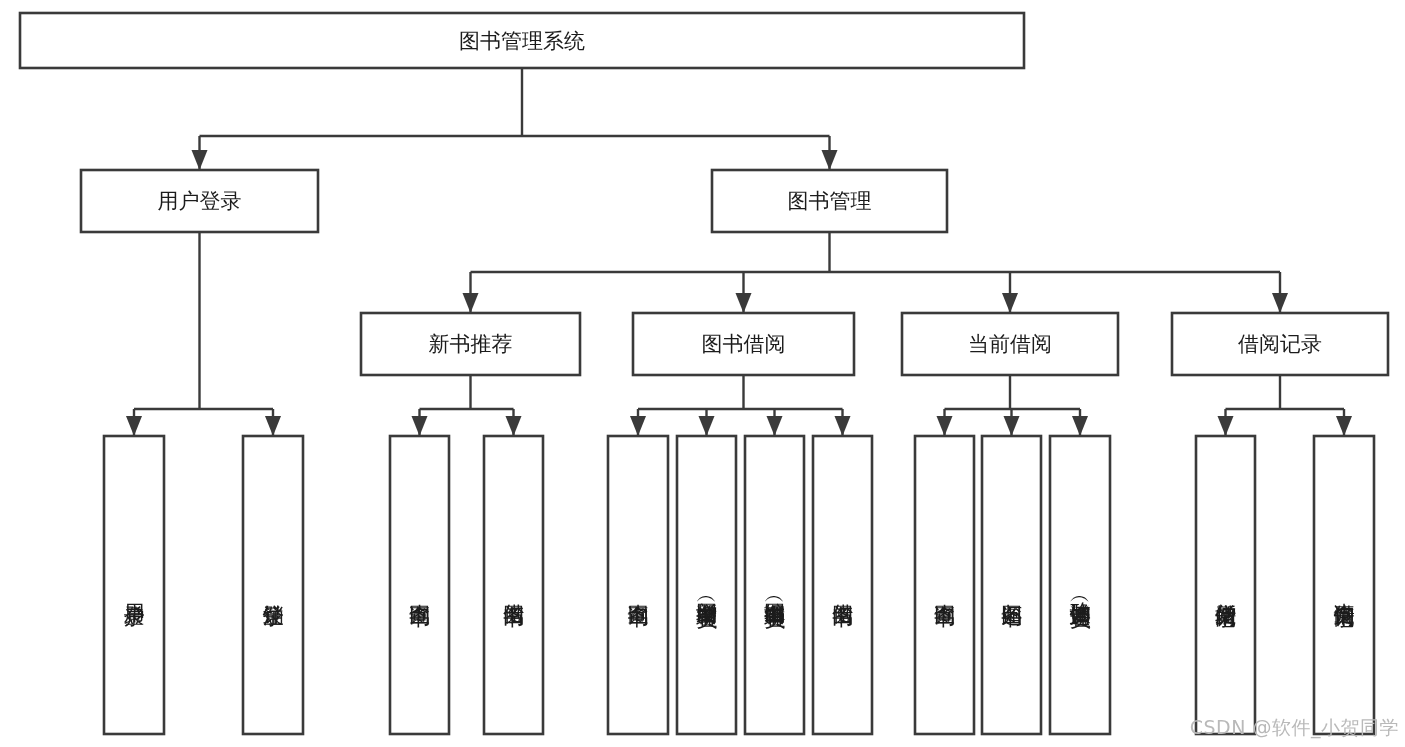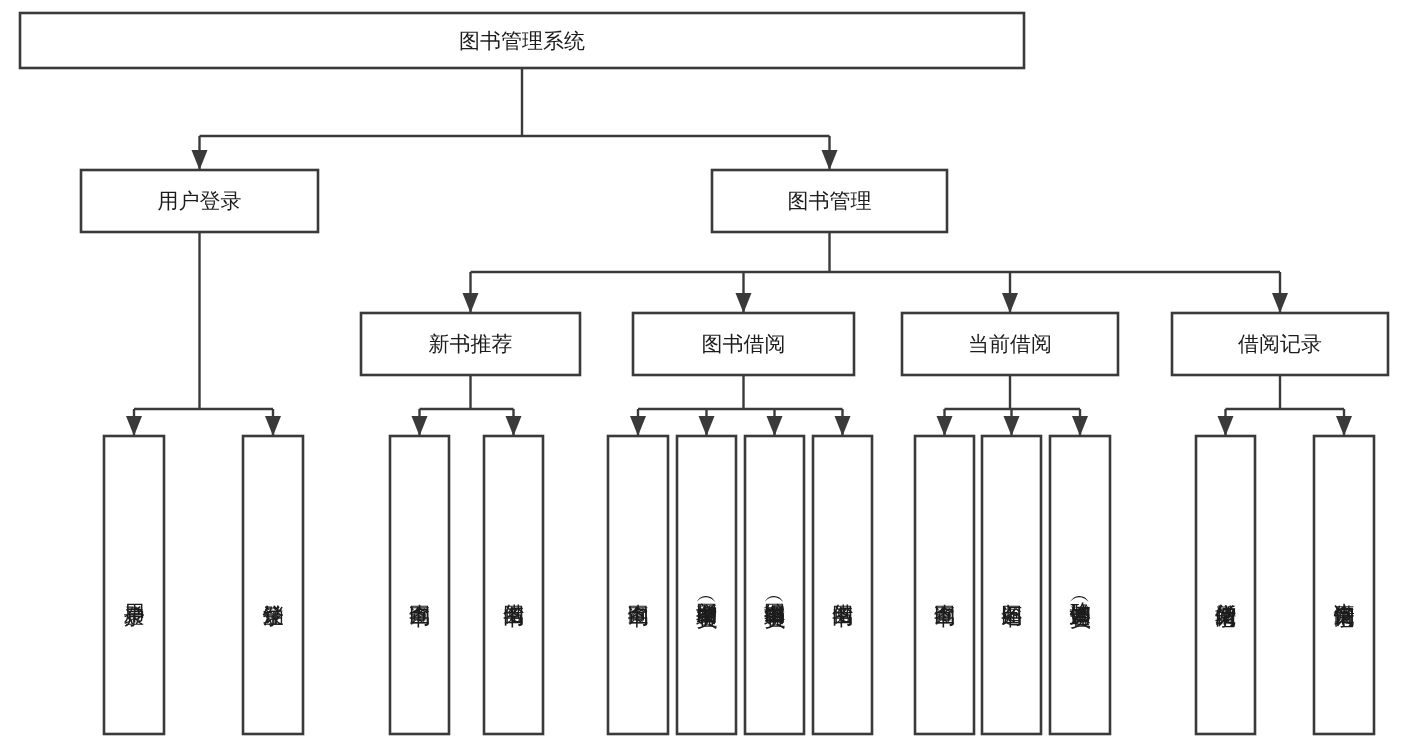--- a/index.html
+++ b/index.html
@@ -215,13 +215,14 @@
         <span class="leaf-label" style="margin-top: 135px;">确认归还（管理员）</span>
       </div>
       <div class="leaf-label-wrap" style="left: 1196px; top: 450px; width: 59px; height: 278px;">
         <span class="leaf-label" style="margin-top: 136px;">新增借阅记录</span>
       </div>
       <div class="leaf-label-wrap" style="left: 1314px; top: 450px; width: 60px; height: 278px;">
         <span class="leaf-label" style="margin-top: 136px;">查询借阅记录</span>
       </div>
     </div>
 
+  <div class="watermark">CSDN @软件_小贺同学</div>
 </div>
 
 </body></html>

